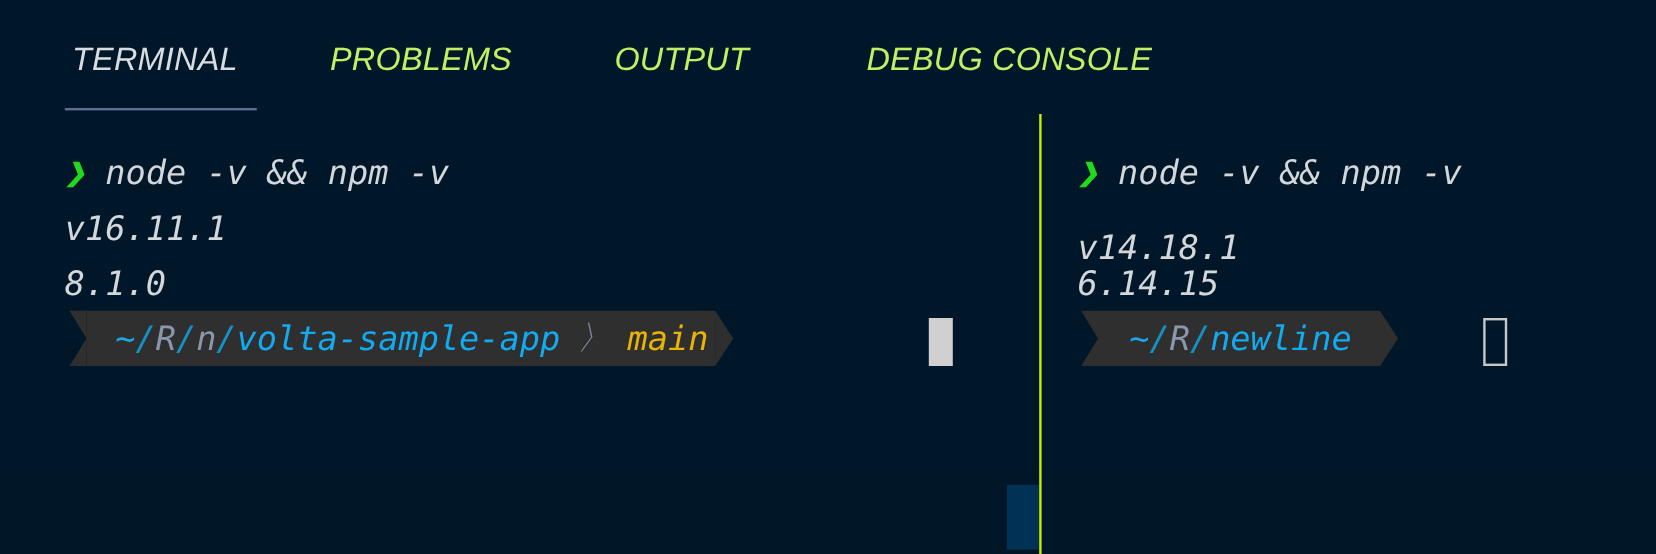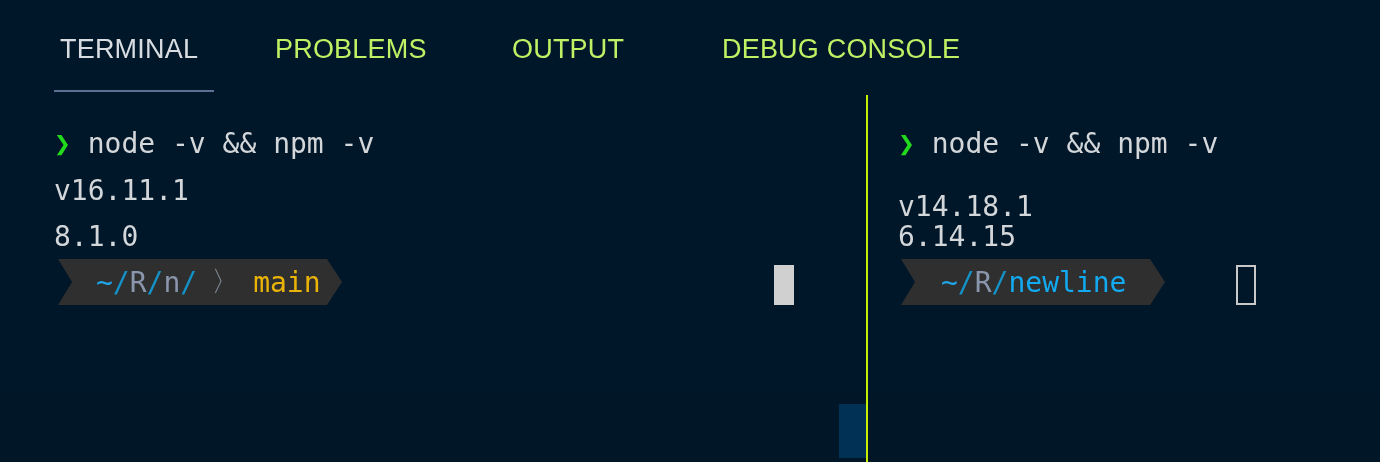--- a/index.html
+++ b/index.html
@@ -8,20 +8,21 @@
       width: 1380px;
       height: 462px;
       background: #011627;
       overflow: hidden;
     }
     .root {
       position: relative;
       width: 1380px;
       height: 393px;
       background: #00172a;
+      font-style: italic;
     }
     
     .tabs {
       position: absolute;
       left: 0;
       top: 0;
       width: 1380px;
       height: 94px;
     }
     .tab {
@@ -151,21 +152,21 @@
   </div>
 
   <div class="pane pane-left">
     <div class="line" style="left:54px; top:42px;"><span class="prompt-arrow">❯</span> <span>node -v &amp;&amp; npm -v</span></div>
     <div class="line" style="left:54px; top:89px;">v16.11.1</div>
     <div class="line" style="left:54px; top:135px;">8.1.0</div>
 
     <div class="pl" style="left:58px; top:177px;">
       <div class="pl-tail"></div>
       <div class="pl-body">
-        <span style="padding-left:24px;" class="c-tilde">~</span><span class="c-slash">/</span><span class="c-dim">R</span><span class="c-slash">/</span><span class="c-dim">n</span><span class="c-slash">/</span><span class="c-sep">〉</span><span class="c-branch" style="padding-right:6px;">main</span>
+        <span style="padding-left:24px;" class="c-tilde">~</span><span class="c-slash">/</span><span class="c-dim">R</span><span class="c-slash">/</span><span class="c-dim">n</span><span class="c-slash">/</span><span class="c-dir">volta-sample-app</span><span class="c-sep">〉</span><span class="c-branch" style="padding-right:6px;">main</span>
       </div>
       <div class="pl-head"></div>
     </div>
     <div class="cursor-block" style="left:774px; top:183px;"></div>
   </div>
 
   <div class="scroll-thumb"></div>
   <div class="splitter"></div>
 
   <div class="pane pane-right">

